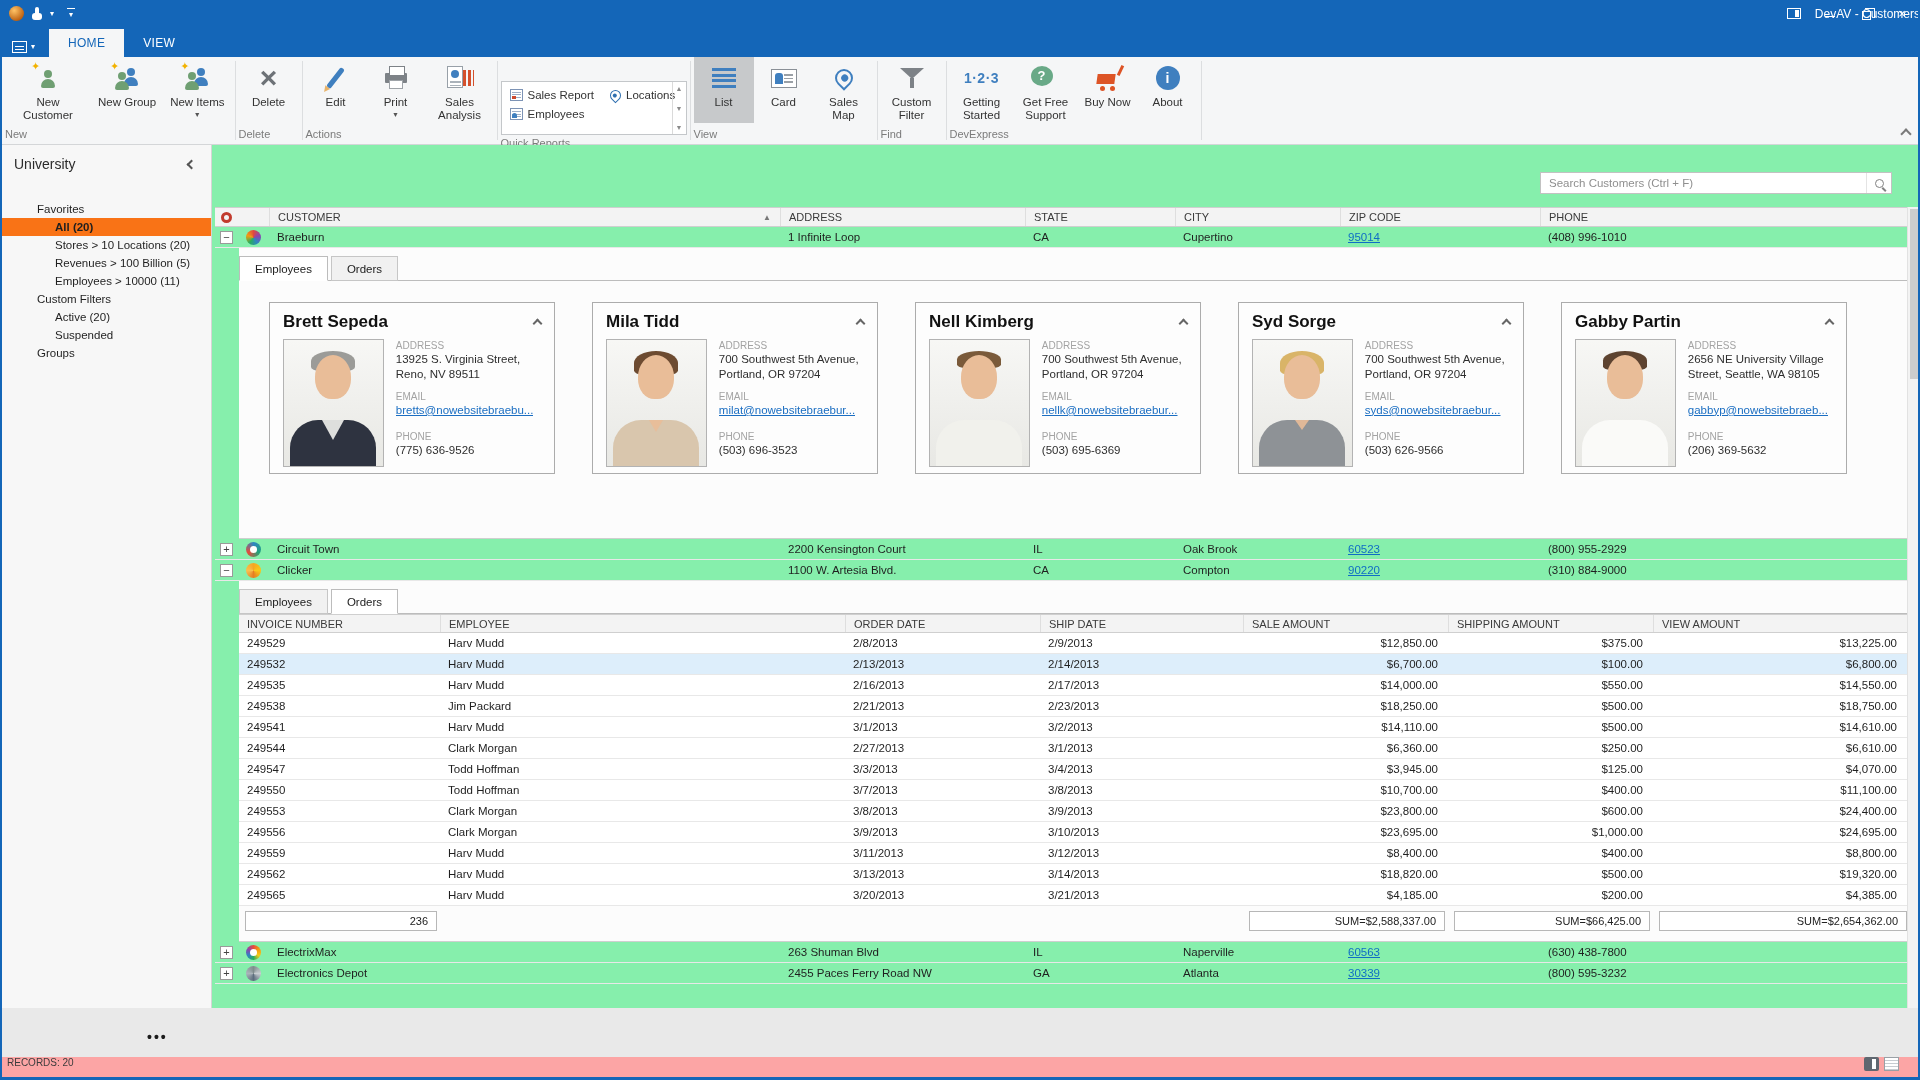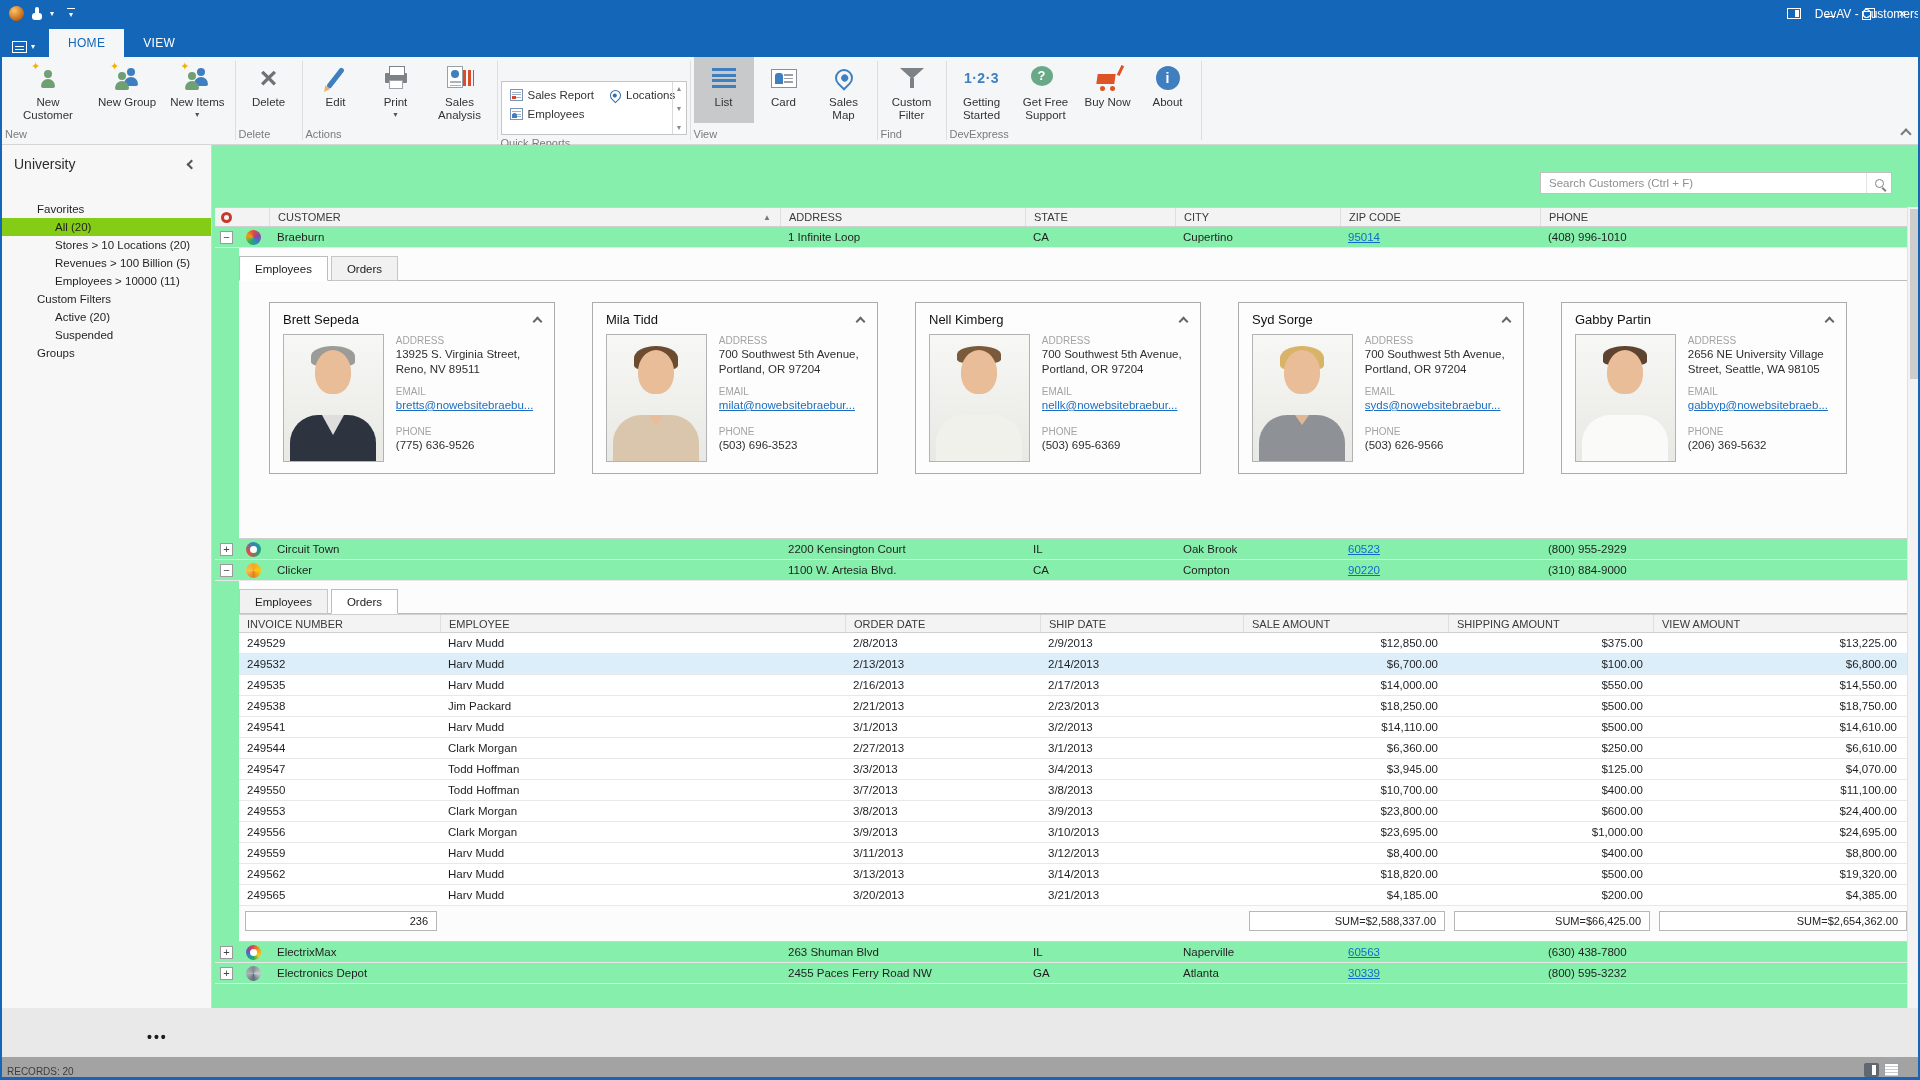--- a/index.html
+++ b/index.html
@@ -88,21 +88,21 @@
 .mi-loc{width:11px;height:11px;border:1.5px solid #2e6fb0;border-radius:50% 50% 50% 0;transform:rotate(-45deg);position:relative}
 .mi-loc::before{content:"";position:absolute;left:2px;top:2px;width:4px;height:4px;border-radius:50%;background:#2e6fb0}
 .ribbon-collapse{position:absolute;right:10px;bottom:6px;width:8px;height:8px;border-left:2px solid #7a7a7a;border-top:2px solid #7a7a7a;transform:rotate(45deg)}
 
 .sidebar{position:absolute;top:145px;left:0;width:212px;bottom:72px;background:#f7f7f7;border-right:1px solid #d5d5d5}
 .sb-title{display:flex;justify-content:space-between;align-items:center;padding:11px 16px 0 14px;font-size:14px;color:#2b2b2b}
 .chev-left{width:7px;height:7px;border-left:2px solid #555;border-bottom:2px solid #555;transform:rotate(45deg)}
 .tree{margin-top:28px}
 .tree-item{height:18px;display:flex;align-items:center;font-size:11.5px;color:#1f1f1f;padding-left:55px;position:relative;cursor:default}
 .tree-item.level-1{padding-left:37px}
-.tree-item.selected{background:#84cc16;font-weight:normal}
+.tree-item.selected{background:#f97316;font-weight:bold}
 
 .main{position:absolute;top:145px;left:212px;right:0;bottom:72px;background:#86efac}
 .search{position:absolute;top:27px;right:28px;width:352px;height:22px;border:1px solid #c2c2c2;display:flex;background:#fff}
 .search input{flex:1;border:0;outline:0;font:11.5px "Liberation Sans",sans-serif;color:#555;padding:0 8px}
 .search input::placeholder{color:#8f8f8f}
 .sbtn{width:25px;border-left:1px solid #e4e4e4;display:flex;align-items:center;justify-content:center}
 .mag{width:9px;height:9px;border:1.5px solid #828282;border-radius:50%;position:relative}
 .mag::after{content:"";position:absolute;left:7px;top:7px;width:5px;height:1.5px;background:#828282;transform:rotate(45deg);transform-origin:0 0}
 .vscroll{position:absolute;top:62px;right:0;bottom:0;width:13px;background:#f3f3f3;border-left:1px solid #e2e2e2}
 .vthumb{position:absolute;top:2px;left:2px;right:2px;height:170px;background:#cdcdcd}
@@ -125,21 +125,21 @@
 .zip{color:#0f6dc5;text-decoration:underline}
 
 .detail{margin-left:24px;background:#fcfcfc;border-bottom:1px solid #cfcfcf;padding-top:8px}
 .tabs{display:flex;position:relative;padding-left:0}
 .tabs::after{content:"";position:absolute;left:0;right:0;bottom:0;height:1px;background:#bcbcbc}
 .tab{position:relative;z-index:1;height:25px;padding:0 15px;display:flex;align-items:center;font-size:11.5px;color:#222;background:#f1f1f1;border:1px solid #c6c6c6;margin-right:3px}
 .tab.active{background:#fff;border-color:#bcbcbc;border-bottom-color:#fff;z-index:2}
 .emp-area{display:flex;gap:37px;padding:21px 0 64px 30px}
 .ecard{width:286px;background:#fdfdfd;border:1px solid #acacac;height:172px}
 .ecard-head{display:flex;justify-content:space-between;align-items:center;padding:9px 13px 7px}
-.ecard-name{font-size:13px;font-weight:normal;color:#111}
+.ecard-name{font-size:17px;font-weight:bold;color:#111}
 .chev-up{width:7px;height:7px;border-left:2px solid #666;border-top:2px solid #666;transform:rotate(45deg);margin-top:3px}
 .ecard-body{display:flex;padding:0 8px 12px 13px}
 .photo{width:102px;height:128px;border:1px solid #b3b3b3;position:relative;overflow:hidden;background:linear-gradient(#f7f7f5,#e8e8e4)}
 .photo .hair{position:absolute;left:50%;top:11px;transform:translateX(-50%);width:44px;height:24px;border-radius:50% 50% 20% 20%}
 .photo .head{position:absolute;left:50%;top:15px;transform:translateX(-50%);width:36px;height:44px;border-radius:50% 50% 45% 45%;background:#e9bd98}
 .photo .torso{position:absolute;left:50%;bottom:-4px;transform:translateX(-50%);width:86px;height:50px;border-radius:28px 28px 0 0}
 .photo .torso::before{content:"";position:absolute;left:50%;top:0;transform:translateX(-50%);border-left:11px solid transparent;border-right:11px solid transparent;border-top:20px solid #f2f2ee;opacity:.9}
 .photo-brett .hair{background:#9b9b98;height:20px}.photo-brett .torso{background:#2e3340}
 .photo-mila .hair{background:#6d4b31}.photo-mila .torso{background:#d9c6ad}.photo-mila .torso::before{border-top-color:#e9bd98;border-left-width:7px;border-right-width:7px;border-top-width:12px}
 .photo-nell .hair{background:#7a5a3a;height:17px}.photo-nell .torso{background:#f1f1ec}.photo-nell .torso::before{display:none}
@@ -161,21 +161,21 @@
 .ord-row.selected{background:#ddeefb}
 .ord-sum{padding:5px 0 10px;align-items:center}
 .sumbox{border:1px solid #b7b7b7;background:#fff;height:20px;font-size:11px;color:#222;display:flex;align-items:center;justify-content:flex-end;padding-right:8px;margin:0 3px 0 6px}
 .sb1{grid-column:1}.sb5{grid-column:5}.sb6{grid-column:6}.sb7{grid-column:7;margin-right:0}
 
 .bottomnav{position:absolute;left:0;right:0;top:1008px;height:49px;background:#e9e9e9;display:flex;align-items:center;padding-left:15px}
 .navitems{display:flex;align-items:center;gap:27px}
 .nav-item{font-size:27px;color:#1c1c1c;letter-spacing:-.3px}
 .nav-item.active{color:#1e78c8}
 .nav-more{font-size:14px;font-weight:bold;color:#1c1c1c;letter-spacing:2px;margin-left:24px;padding-top:8px}
-.statusbar{position:absolute;left:0;right:0;top:1057px;height:20px;background:#a3a3a3;display:flex;align-items:flex-end;padding:0 7px;font-size:10px;color:#3c3c3c}
+.statusbar{position:absolute;left:0;right:0;top:1057px;height:20px;background:#fca5a5;display:flex;align-items:flex-start;padding:0 7px;font-size:10px;color:#3c3c3c}
 .status-icons{margin-left:auto;display:flex;gap:5px;align-items:center;margin-right:14px}
 .sic1{width:15px;height:14px;background:#5f6770;border-radius:2px;position:relative}
 .sic1::after{content:"";position:absolute;right:3px;top:2px;bottom:2px;width:4px;background:#fff}
 .sic2{width:15px;height:14px;border:1px solid #9aa0a6;background:repeating-linear-gradient(#fff 0 2px,#c7ccd1 2px 3px)}
 .bluebar{position:absolute;left:0;right:0;top:1077px;height:3px;background:#1466b8}
 </style>
 </head>
 <body>
 
 <div class="edge l"></div>

